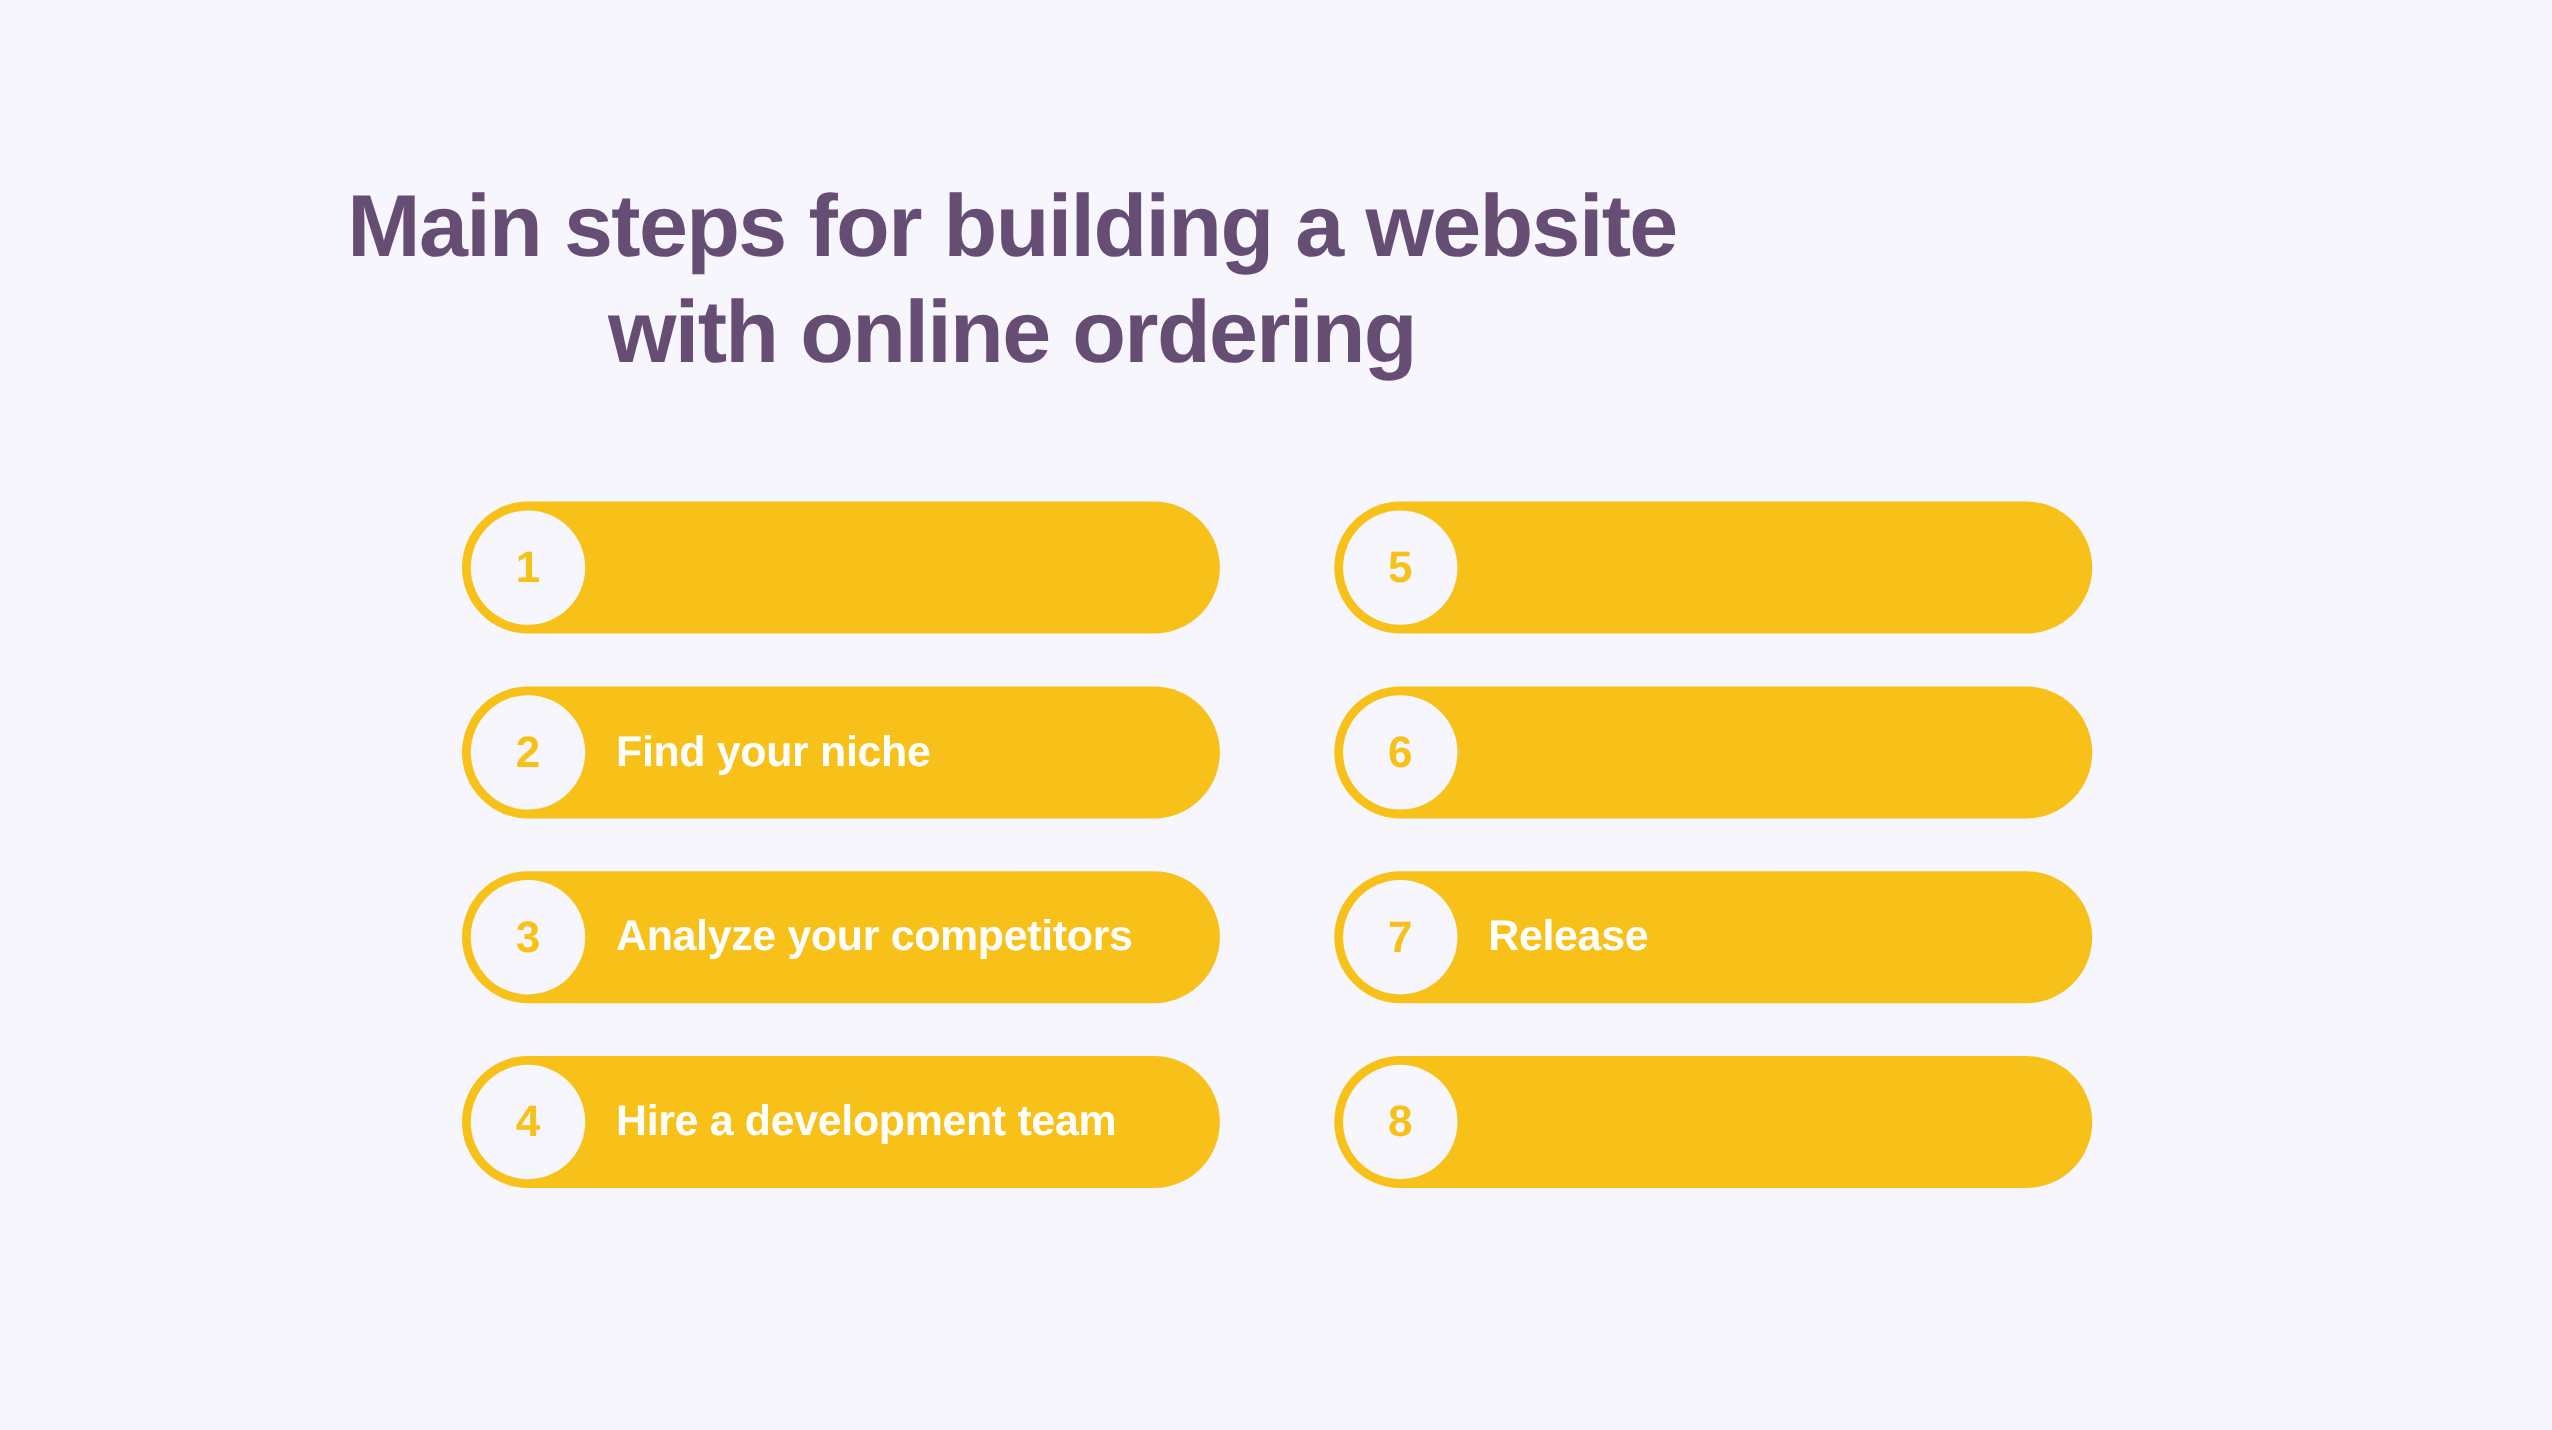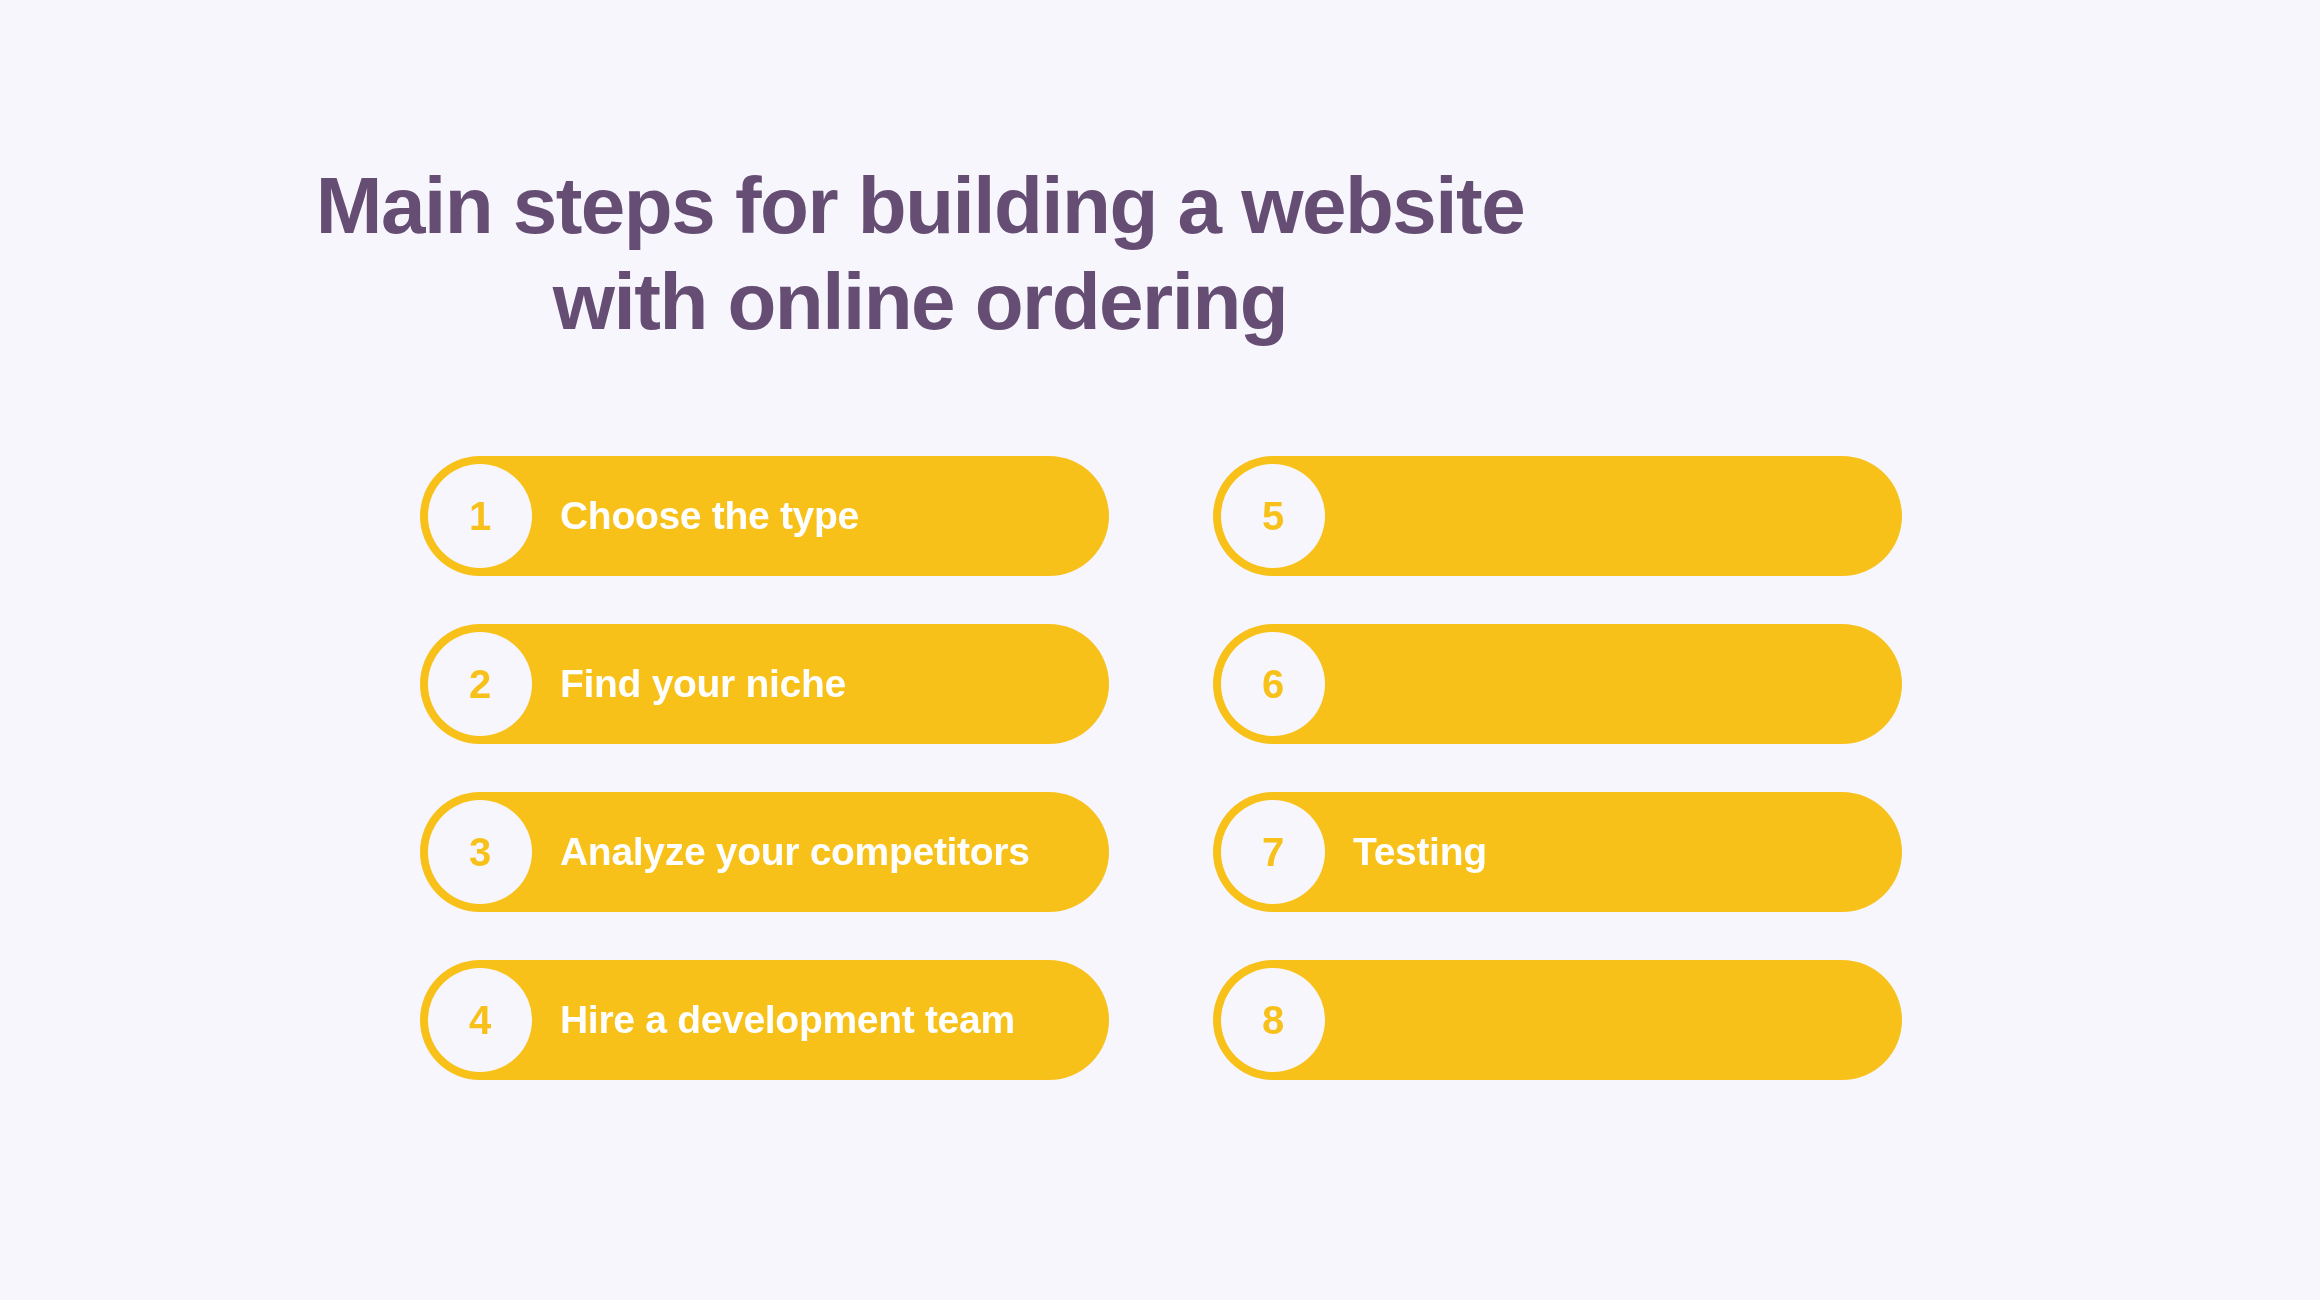--- a/index.html
+++ b/index.html
@@ -78,21 +78,20 @@
 
 <h1 class="title">
   <span>Main steps for building a website</span>
   <span>with online ordering</span>
 </h1>
 
 <div class="step col-left row-1">
   <div class="num-circle">
     <span class="num">1</span>
   </div>
-  <span class="label">Choose the type</span>
 </div>
 
 <div class="step col-left row-2">
   <div class="num-circle">
     <span class="num">2</span>
   </div>
   <span class="label">Find your niche</span>
 </div>
 
 <div class="step col-left row-3">
@@ -118,20 +117,20 @@
 <div class="step col-right row-2">
   <div class="num-circle">
     <span class="num">6</span>
   </div>
 </div>
 
 <div class="step col-right row-3">
   <div class="num-circle">
     <span class="num">7</span>
   </div>
-  <span class="label">Testing</span>
+  <span class="label">Release</span>
 </div>
 
 <div class="step col-right row-4">
   <div class="num-circle">
     <span class="num">8</span>
   </div>
 </div>
 
 </body></html>

